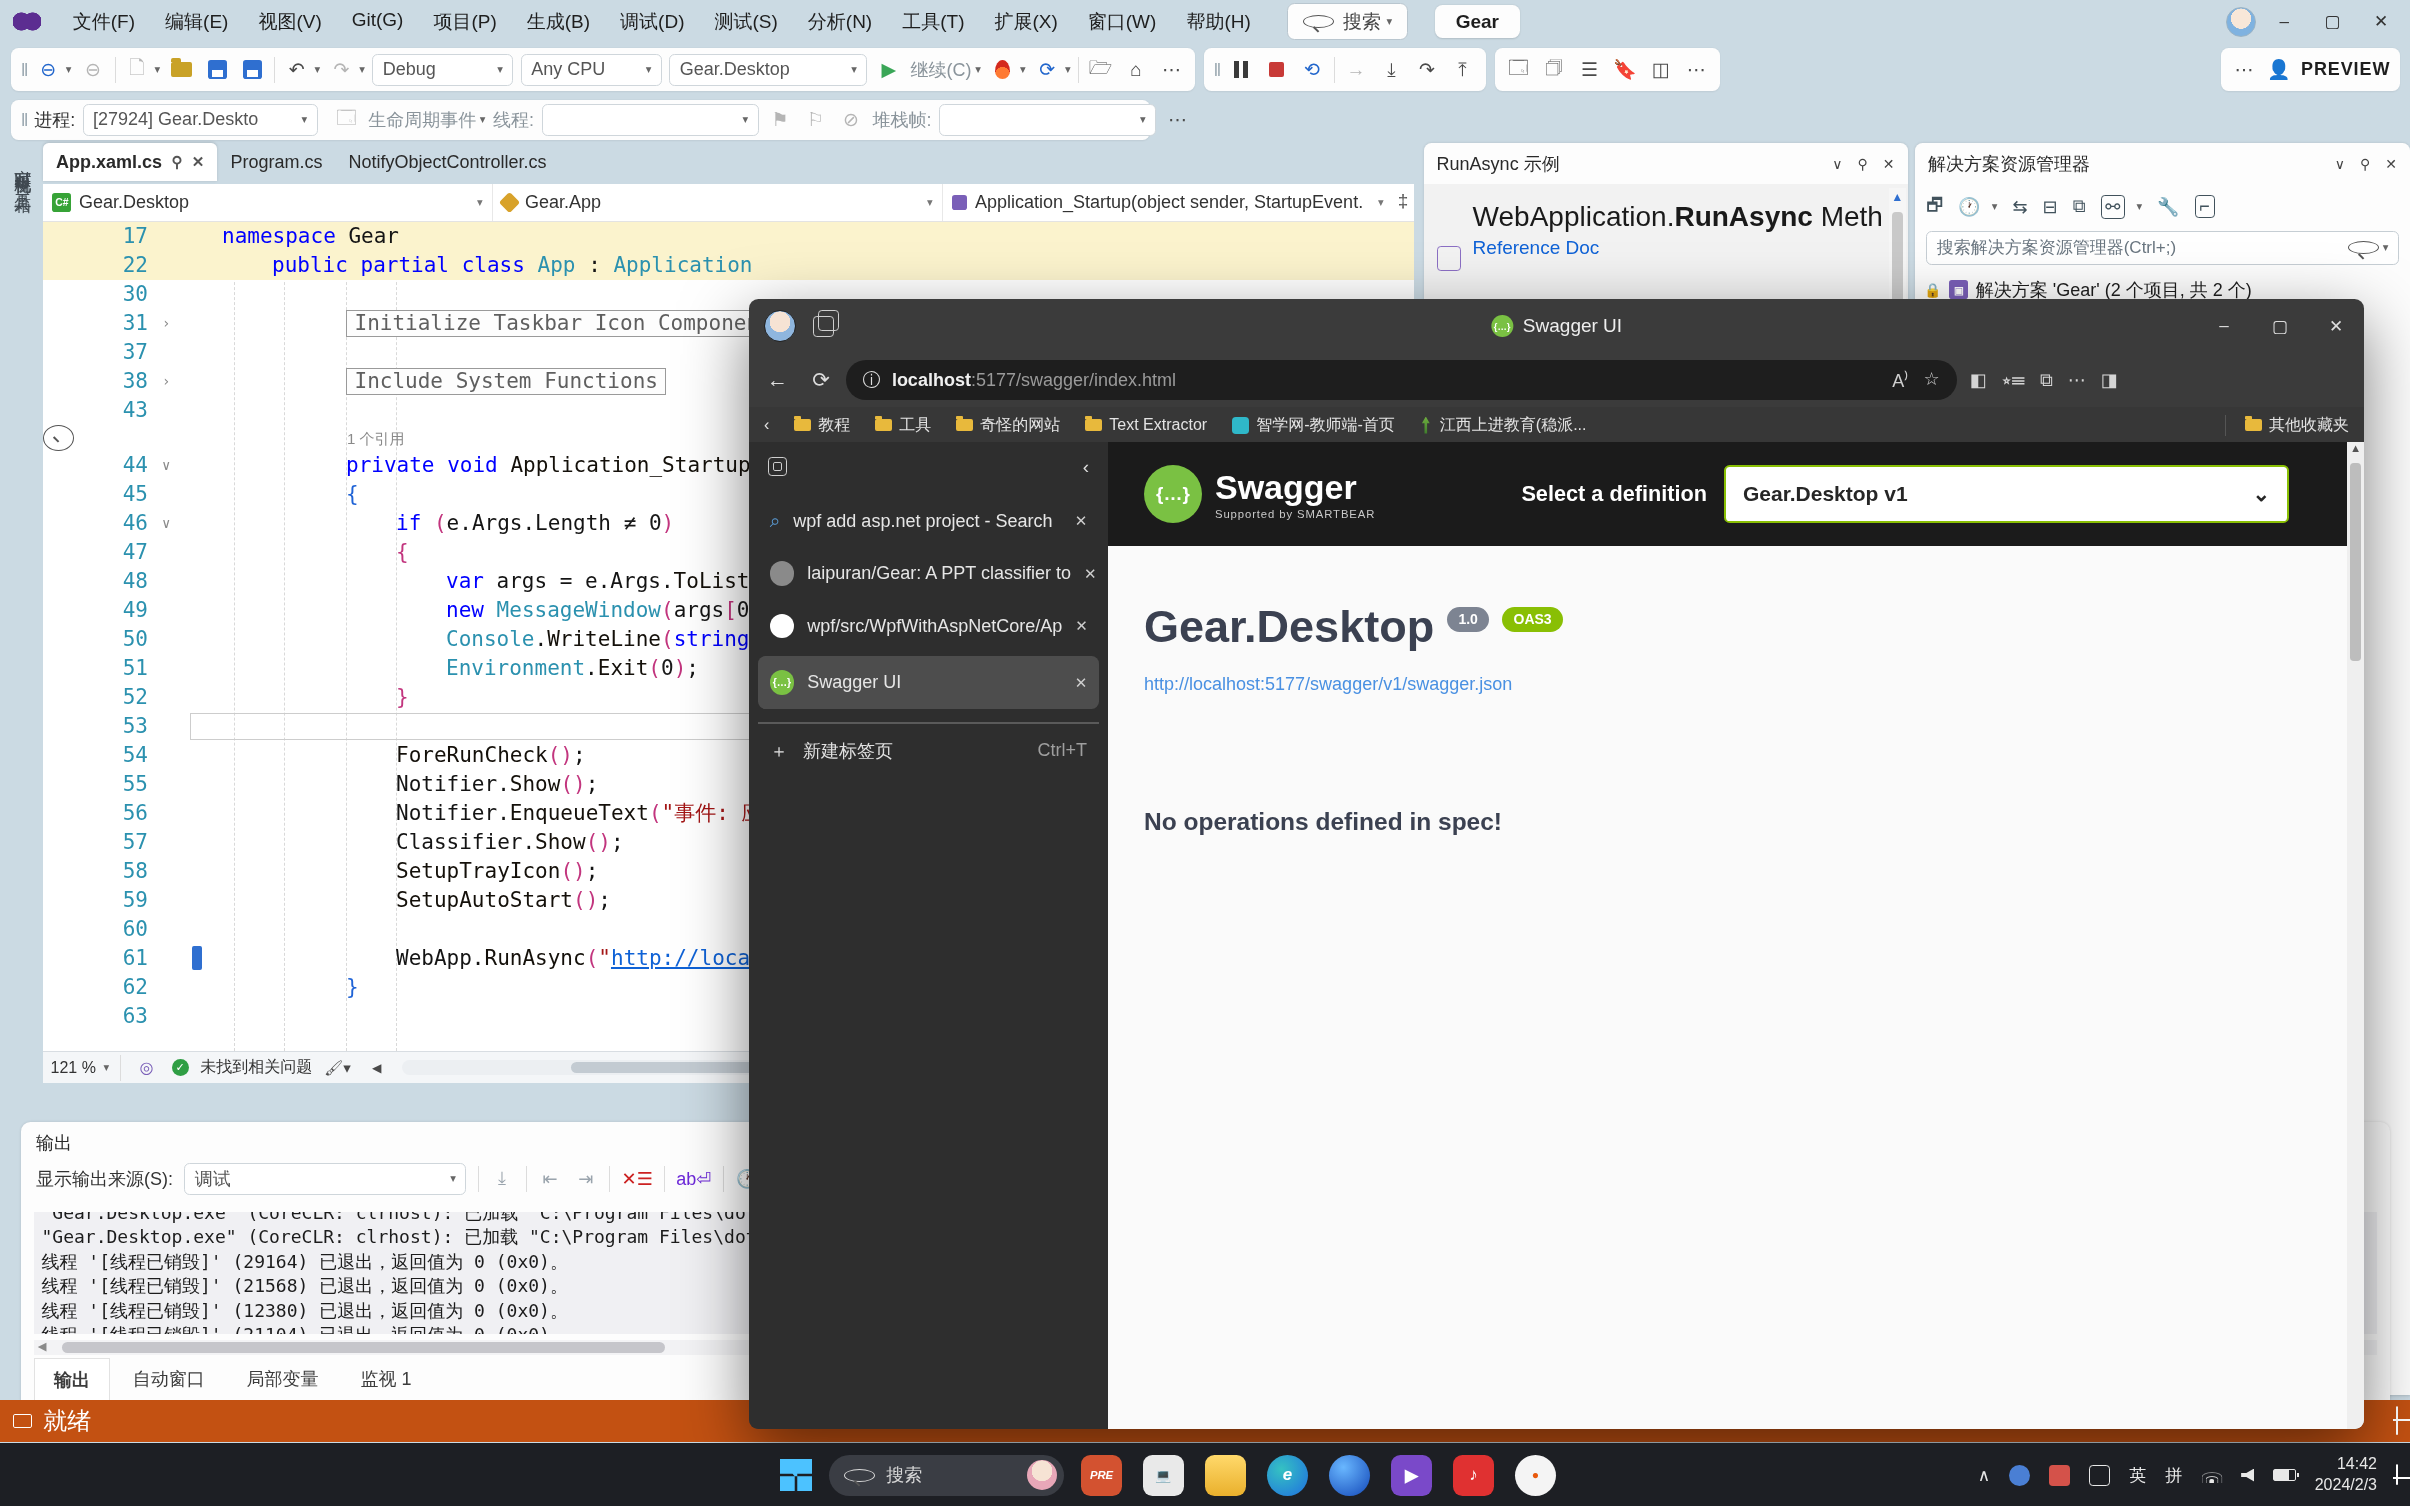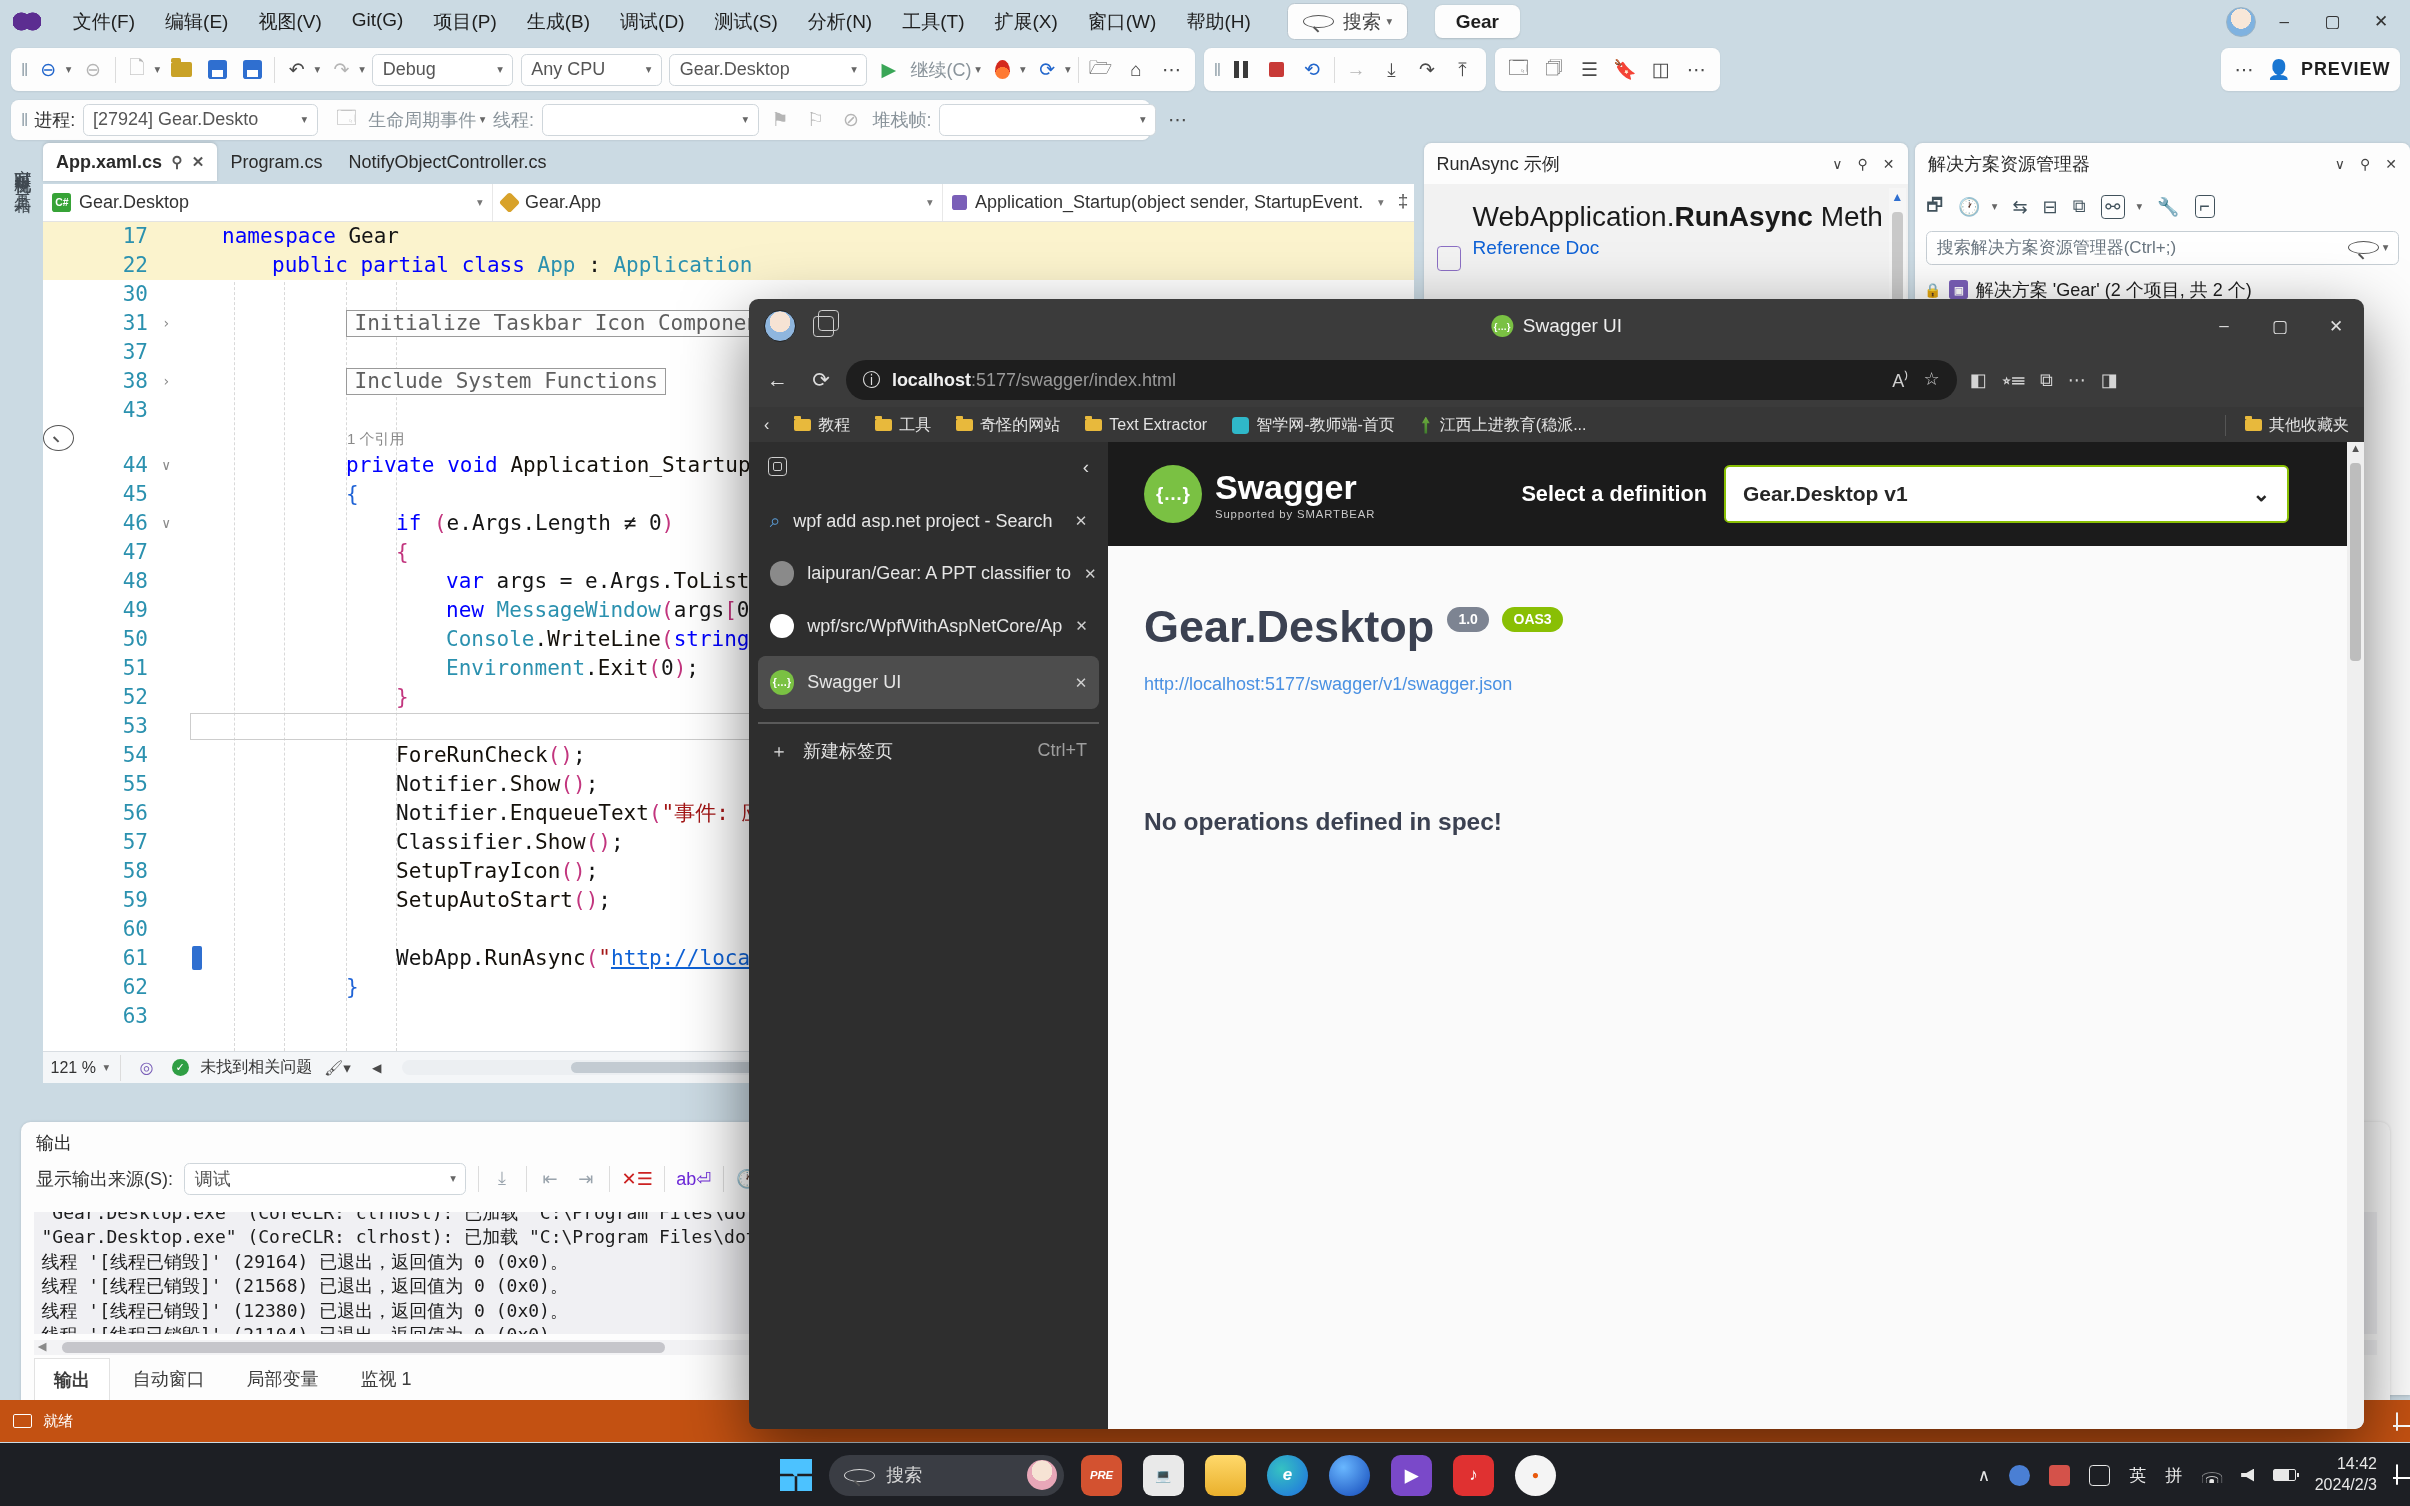--- a/index.html
+++ b/index.html
@@ -111,21 +111,21 @@
   .ot-ic.red { color:#c22; } .ot-ic.dark { color:#6d28d9; }
   #output-body { position:absolute; left:13px; right:13px; top:90px; height:122px; background:#f0f0f3; overflow:hidden; font-family:"DejaVu Sans Mono","Liberation Mono",monospace; font-size:18px; color:#1c1c1c; }
   #output-body .oline { height:24.5px; line-height:24.5px; white-space:nowrap; padding-left:7.5px; }
   #output-hscroll { position:absolute; left:13px; right:13px; top:218px; height:15px; background:#f3f3f5; }
   #output-hscroll .thumb { position:absolute; left:28px; width:603px; top:1.9px; bottom:1.9px; background:#c6c6cb; border-radius:5.6px; }
   #output-tabs { position:absolute; left:13px; bottom:0; display:flex; gap:3.8px; font-size:18px; color:#3c3c3c; }
   .out-tab { padding:8.5px 19px; }
   .out-tab.active { background:#fff; border:0.9px solid #e2e2e2; border-bottom:none; font-weight:bold; }
 
   
-  #statusbar { left:0; top:1400px; width:2411px; height:42px; background:#c35112; color:#fff; display:flex; align-items:center; gap:11.3px; padding:0 13px; font-size:15px; }
+  #statusbar { left:0; top:1400px; width:2411px; height:42px; background:#c35112; color:#fff; display:flex; align-items:center; gap:11.3px; padding:0 13px; font-size:24px; }
   .scr-ic { width:19px; height:14px; border:1.9px solid #fff; border-radius:1.9px; }
   #status-bell { margin-left:auto; }
   .bell { width:15px; height:13px; border:1.9px solid #fff; border-radius:7.5px 7.5px 0 0; position:relative; }
   .bell:after { content:""; position:absolute; left:-3.8px; top:12.2px; width:19px; height:1.9px; background:#fff; }
 
   
   #browser { left:749px; top:299px; width:1615px; height:1130px; border-radius:9.4px; overflow:hidden; box-shadow:0 22.6px 66px rgba(0,0,0,.5); background:#3b3b3b; }
   #b-titlebar { height:54px; display:flex; align-items:center; color:#eee; position:relative; }
   .b-avatar { width:32px; height:32px; border-radius:50%; margin-left:15px; background:radial-gradient(circle at 50% 36%, #f6e3d4 0 42%, #8fb6de 43% 100%); border:0.9px solid #222; }
   .ws-ic { width:21px; height:21px; border:1.9px solid #cfcfcf; border-radius:3.8px; margin-left:17px; position:relative; }

